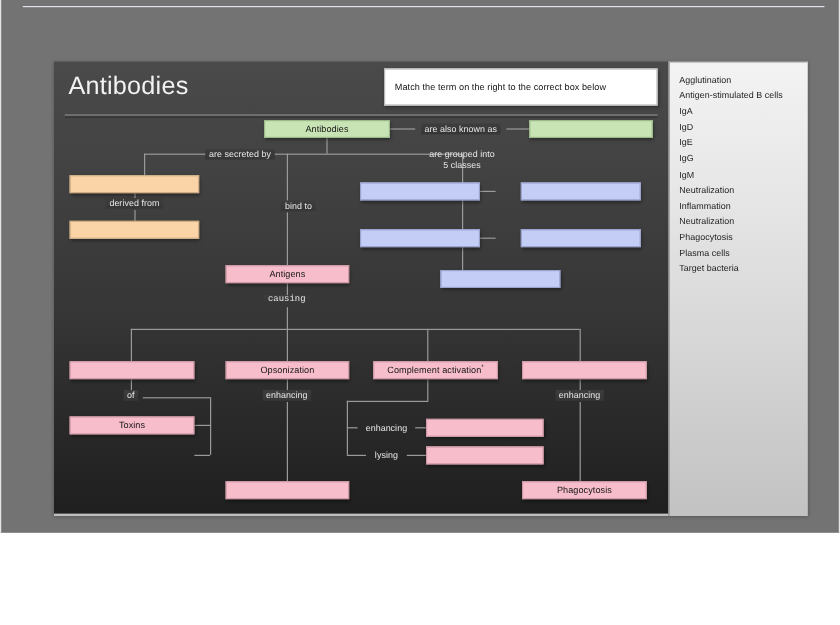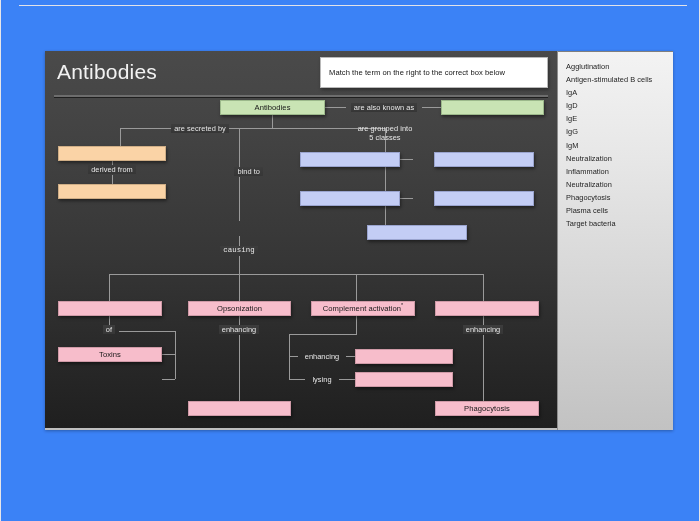--- a/index.html
+++ b/index.html
@@ -11,22 +11,22 @@
     width: 700px;
     height: 521px;
     font-family: "Liberation Sans", sans-serif;
     overflow: hidden;
   }
 
   
   #page {
     position: absolute;
     left: 0; top: 0;
-    width: 700px; height: 521px;
-    background: #3b82f6;
+    width: 700px; height: 444px;
+    background: #737373;
     box-sizing: border-box;
     border-left: 1px solid #e6e6ea;
     border-right: 1px solid #e6e6ea;
   }
   #page-topline {
     position: absolute;
     left: 18px; top: 5px;
     width: 668px; height: 1px;
     background: #e2e2e8;
   }
@@ -238,20 +238,23 @@
       <div class="node blue" style="left:322px; top:174px; width:100px; height:15px;">
         <span></span>
       </div>
 
       <div class="ln lnv" style="left:194px; top:77px; height:43px;"></div>
       <div class="elabel" style="left:170px; top:116px; width:48px;text-align:right;">
         <span class="lbl-chip">bind to</span>
       </div>
       <div class="ln lnv" style="left:194px; top:126px; height:44px;"></div>
 
+      <div class="node pink" style="left:143px; top:170px; width:103px; height:15px;">
+        <span>Antigens</span>
+      </div>
 
       <div class="ln lnv" style="left:194px; top:185px; height:14px;"></div>
       <div class="elabel" style="left:172px; top:195px; width:44px;font-family:Liberation Mono, monospace;">
         <span class="lbl-chip">causing</span>
       </div>
       <div class="ln lnv" style="left:194px; top:205px; height:45px;"></div>
 
       <div class="ln lnh" style="left:64px; top:223px; width:374px;"></div>
       <div class="ln lnv" style="left:64px; top:223px; height:27px;"></div>
       <div class="ln lnv" style="left:311px; top:223px; height:27px;"></div>

